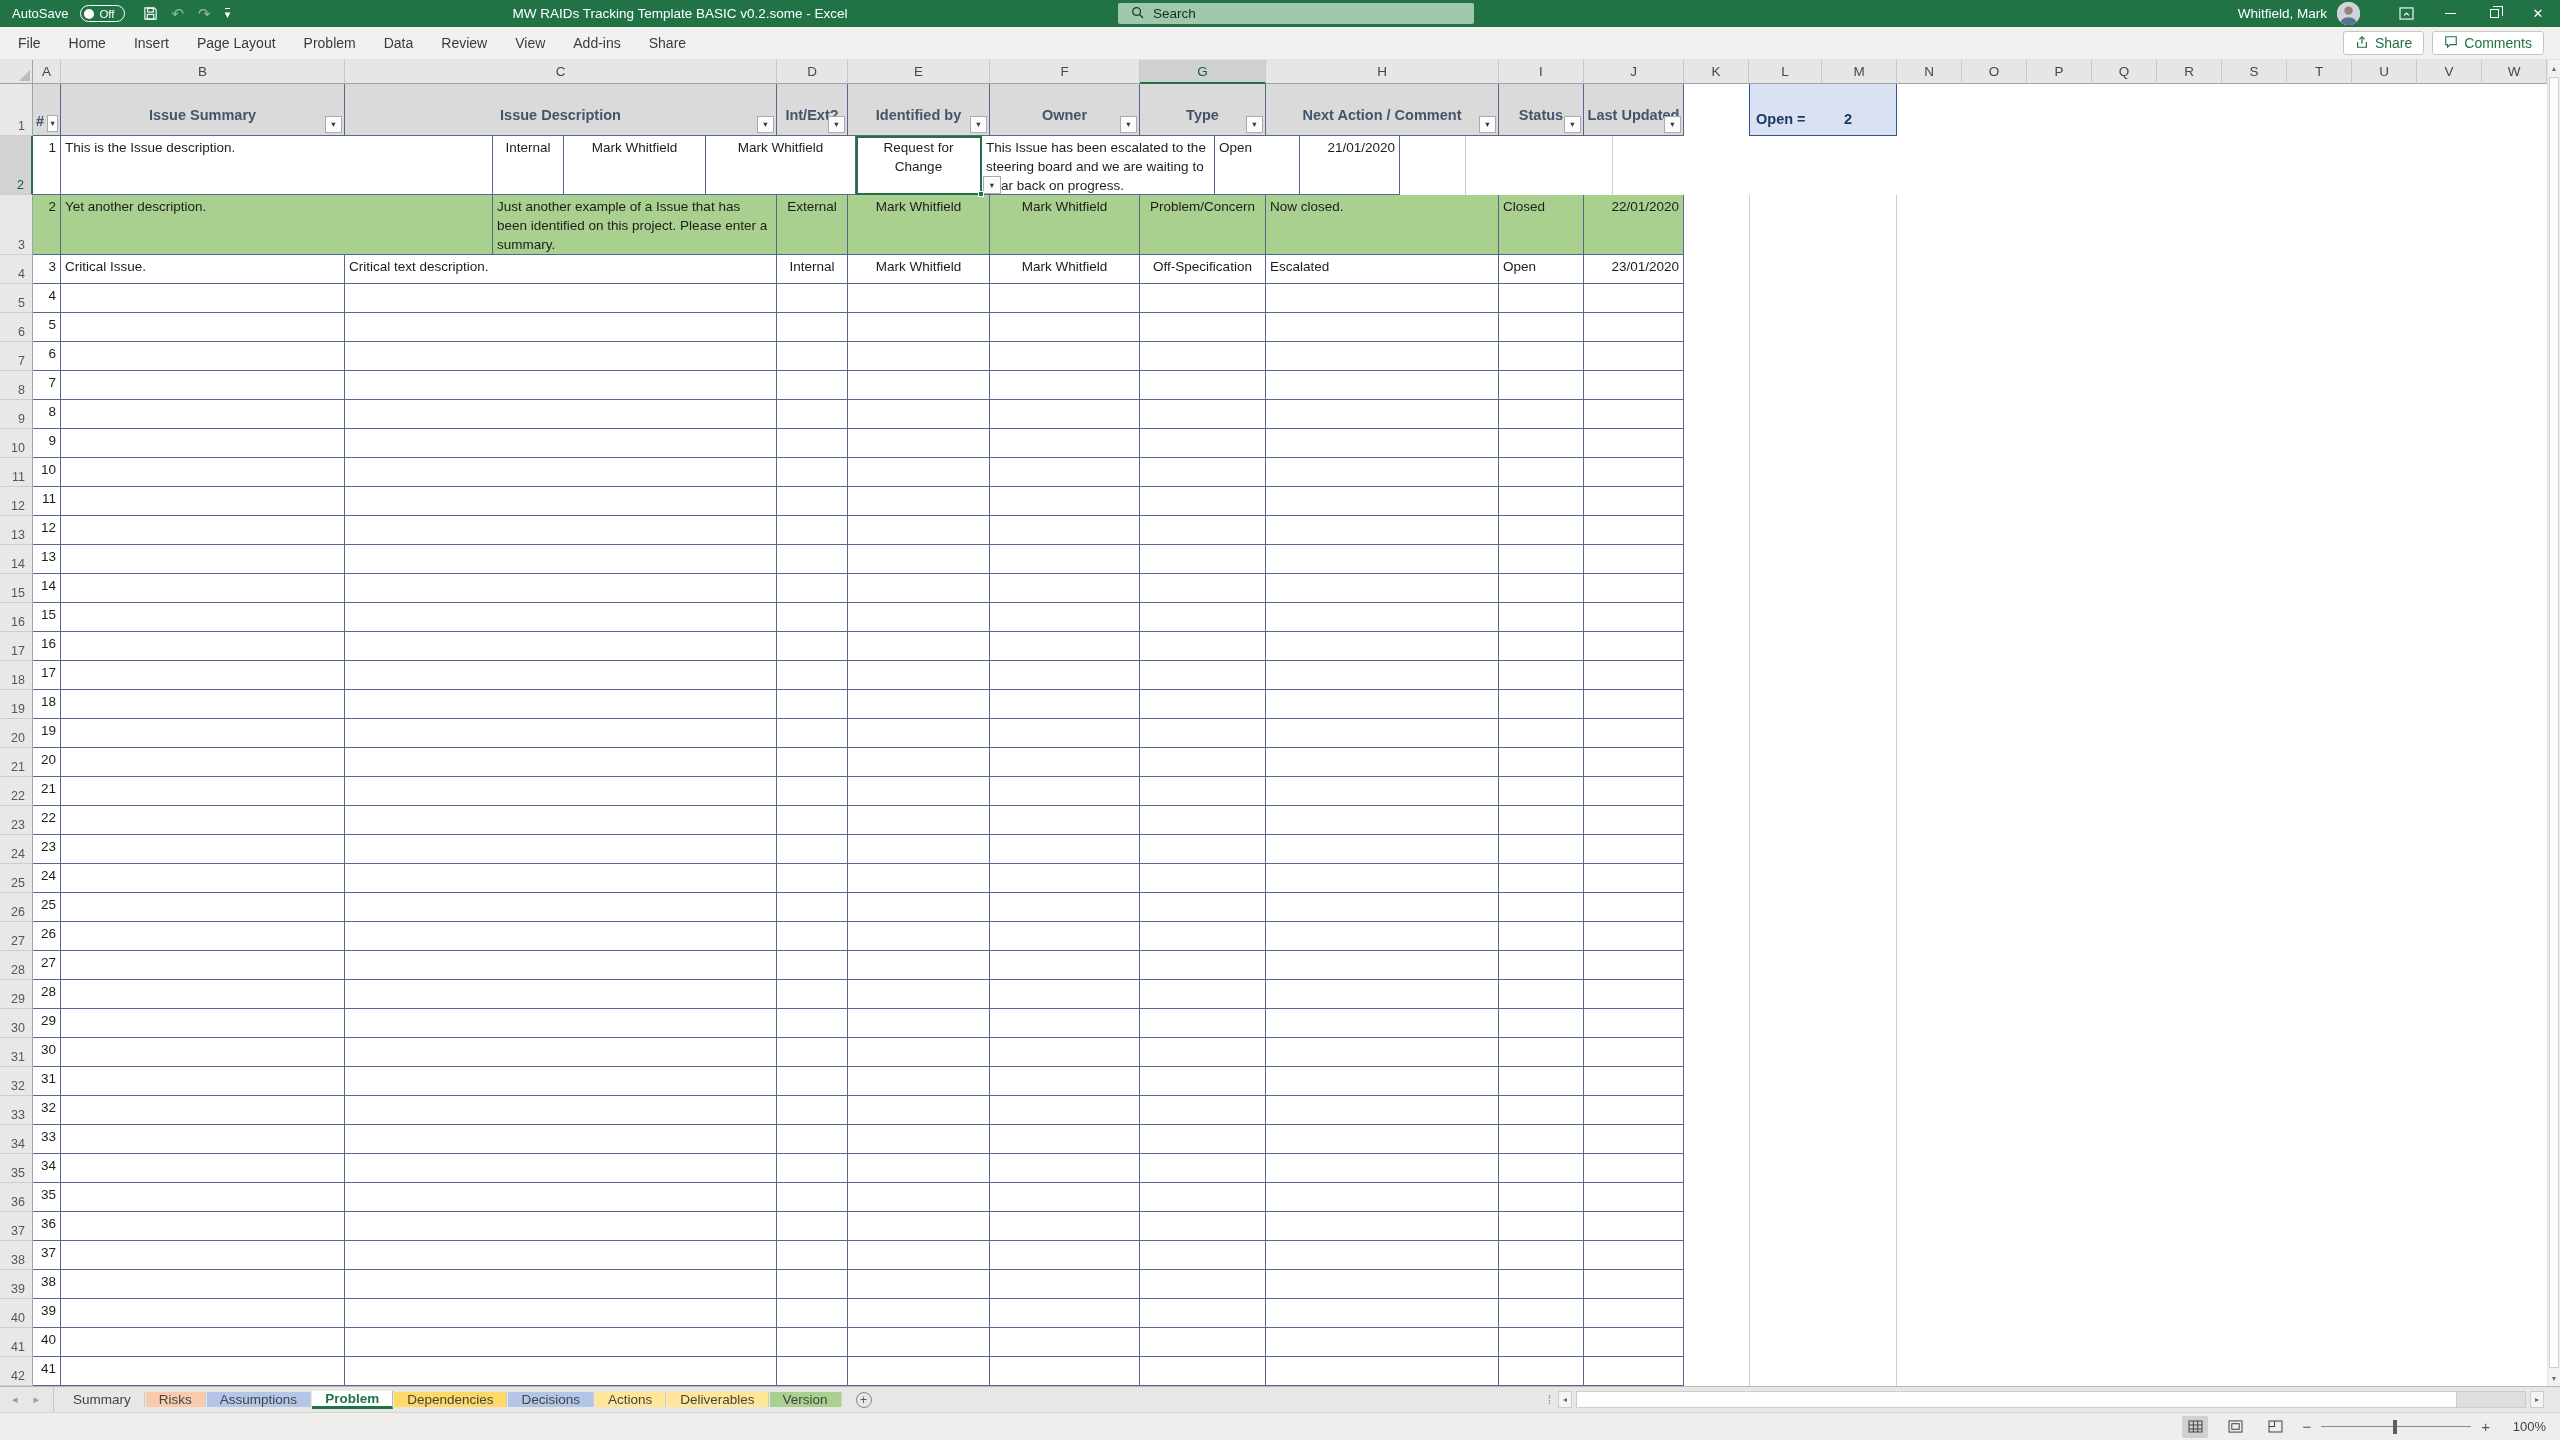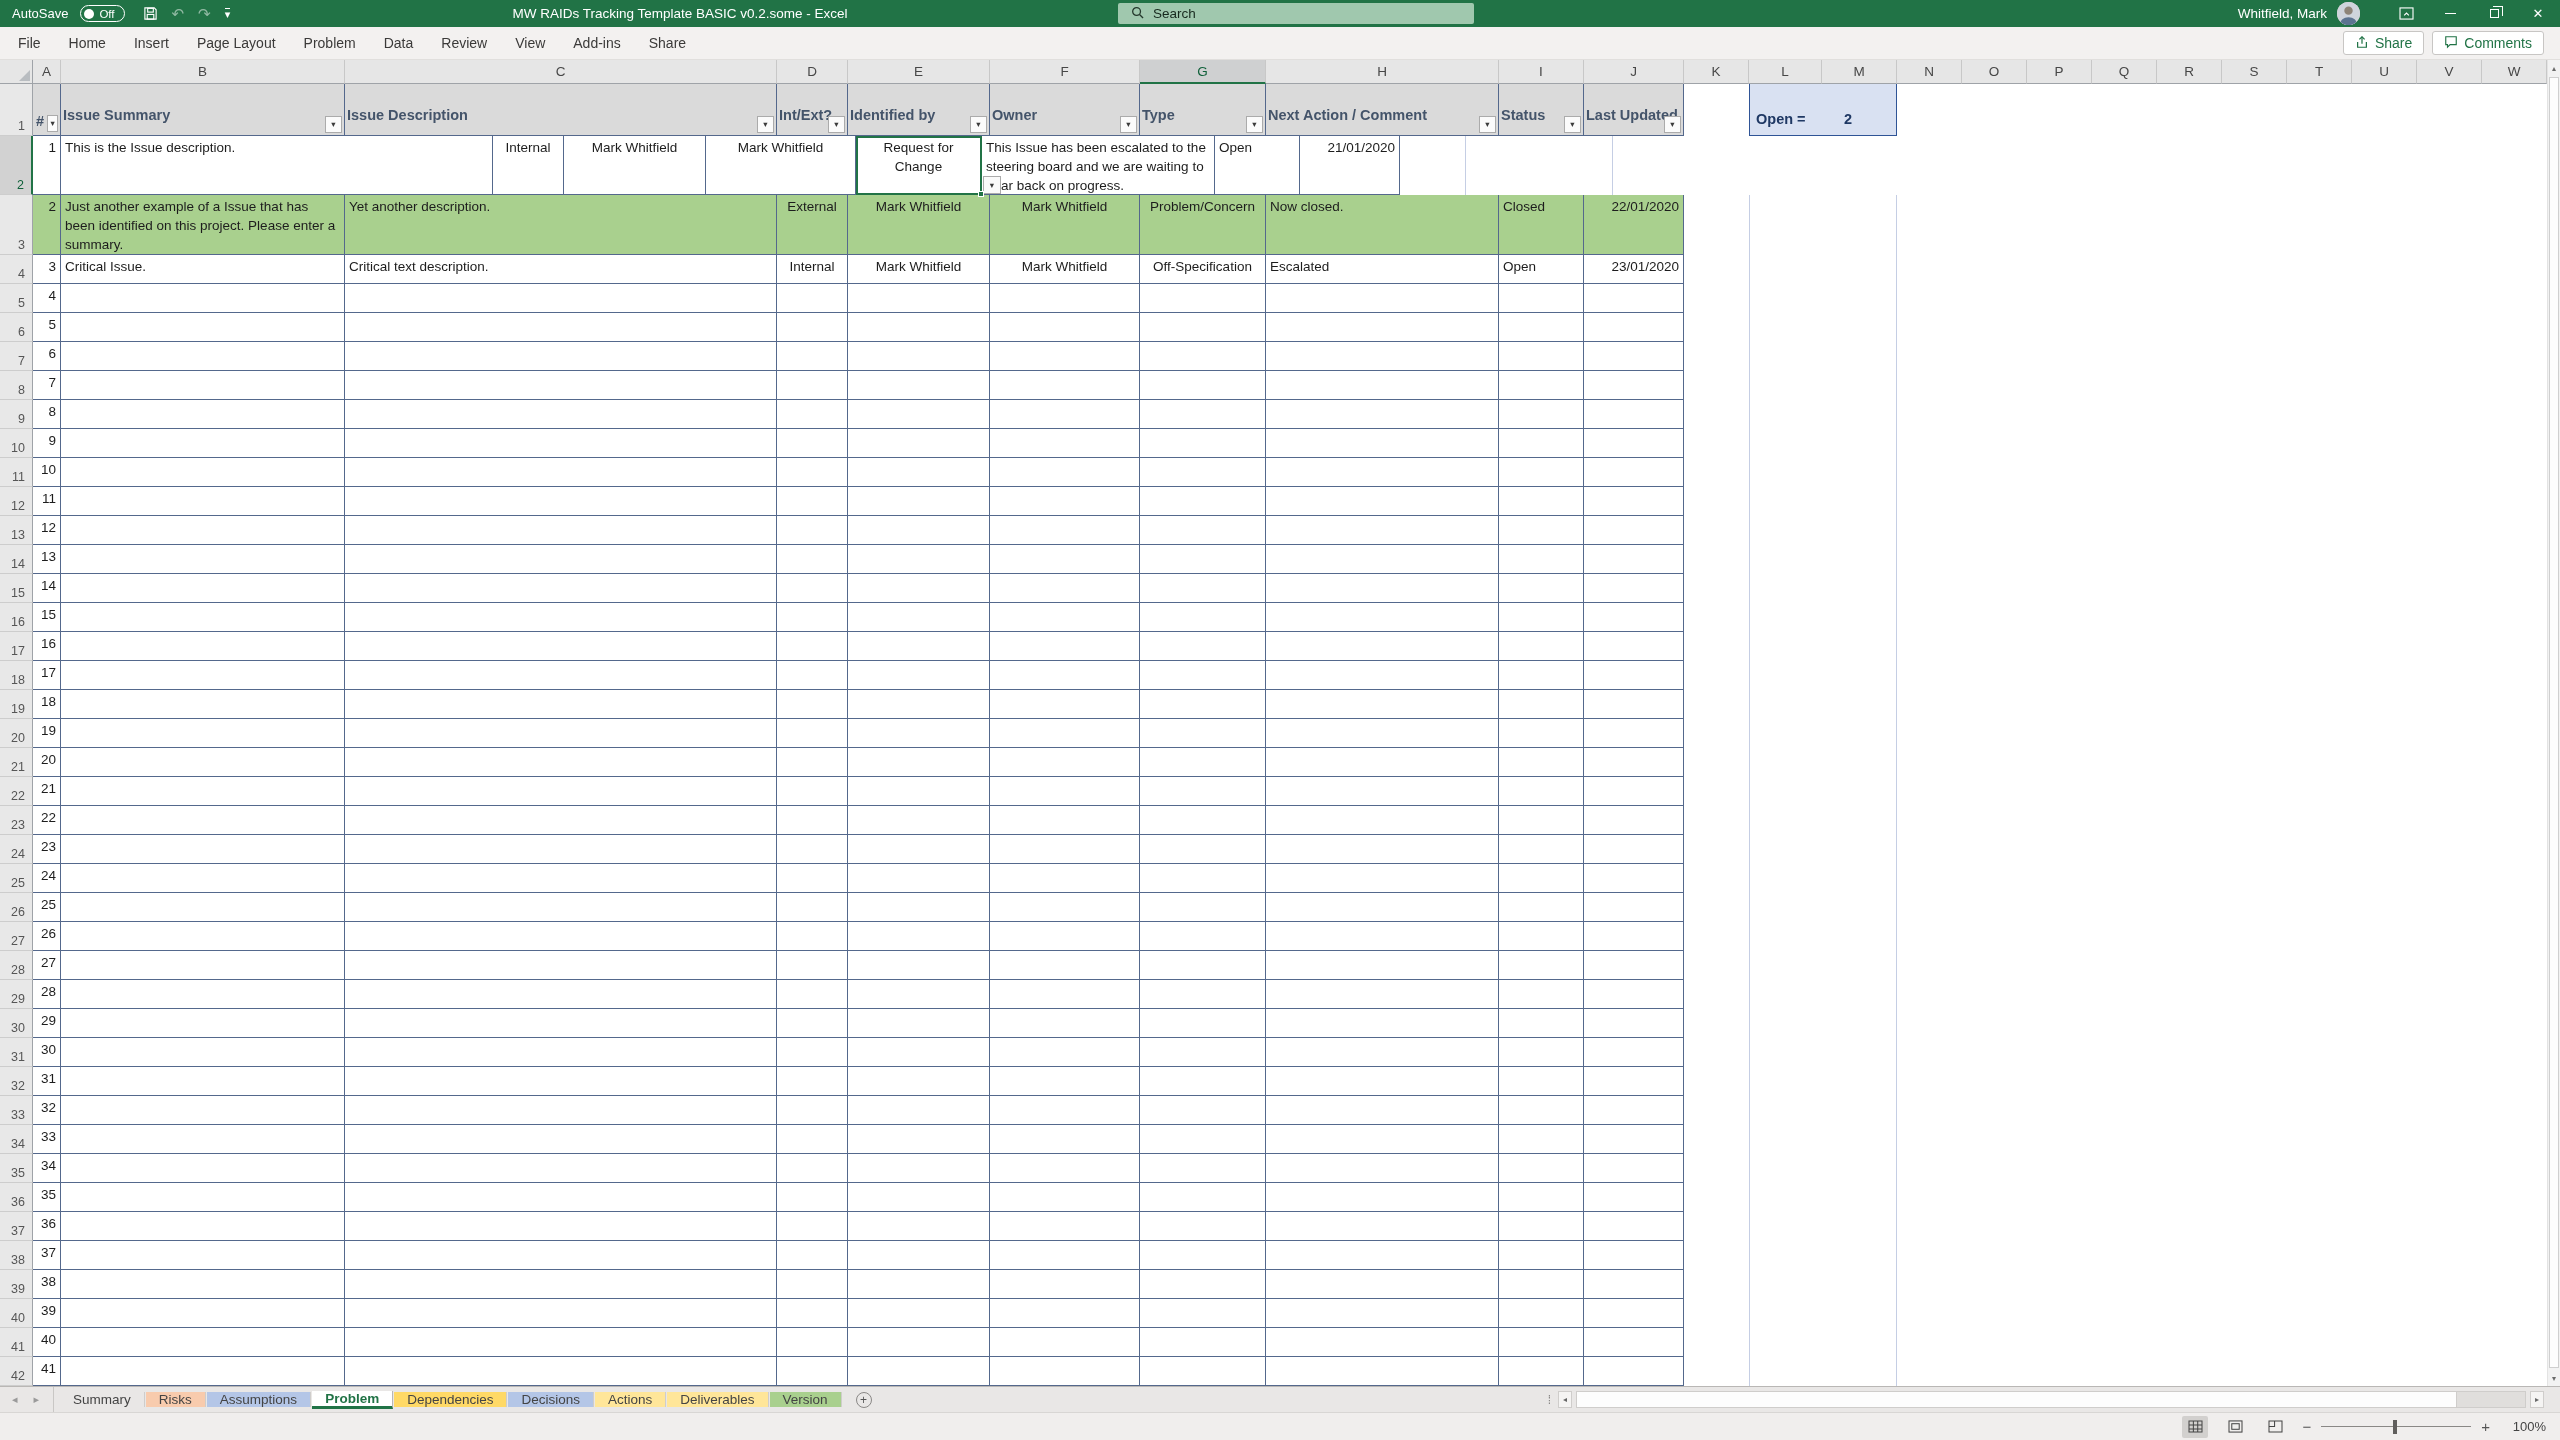--- a/index.html
+++ b/index.html
@@ -37,21 +37,21 @@
   .sheet { position:absolute; top:60px; left:0; width:2547px; height:1326px; background:#fff; overflow:hidden; }
   .g-row { display:flex; }
   .corner { background:#E6E6E6; border-right:1px solid #9FA3A8; border-bottom:1px solid #9FA3A8; position:relative; }
   .corner .tri { position:absolute; right:2px; bottom:2px; width:0; height:0; border-left:11px solid transparent; border-bottom:11px solid #B9BDC1; }
   .letter { background:#E6E6E6; border-right:1px solid #C8C8C8; border-bottom:1px solid #9FA3A8; display:flex; align-items:center; justify-content:center; font-size:13.5px; color:#474747; }
   .letter.sel { background:#CFD0D1; border-bottom:2px solid #217346; color:#10613A; }
   .gut { background:#E8E8E8; border-right:1px solid #9FA3A8; border-bottom:1px solid #CDCDCD; display:flex; align-items:flex-end; justify-content:flex-end; padding:0 7px 2px 0; font-size:12.5px; color:#565656; }
   .gut.sel { background:#D2D2D2; border-right:2px solid #217346; color:#10613A; }
   .cell { border-right:1px solid #54688C; border-bottom:1px solid #54688C; font-size:13.5px; color:#1d1d1d; padding:2px 4px; overflow:hidden; line-height:1.42; }
   .cell.first { border-left:none; }
-  .hd { background:#DADADA; font-weight:bold; color:#44546A; font-size:14.5px; display:flex; align-items:flex-end; justify-content:flex-start; padding:0 2px 9px 2px; position:relative; overflow:visible; }
+  .hd { background:#DADADA; font-weight:bold; color:#44546A; font-size:14.5px; display:flex; align-items:flex-end; justify-content:center; padding:0 2px 9px 2px; position:relative; overflow:visible; }
   .hd-a { justify-content:flex-start; gap:3px; padding-left:3px; padding-bottom:3px; }
   .filterbtn { width:17px; height:17px; background:#FBFBFB; border:1px solid #ABABAB; color:#3a3a3a; font-size:8.5px; display:flex; align-items:center; justify-content:center; }
   .filterbtn.abs { position:absolute; right:2px; bottom:2px; }
   .green { background:#A9D08E; }
   .ar { text-align:right; } .ac { text-align:center; } .al { text-align:left; }
   .plain { border:none; background:transparent; }
   .lmL { border-left:1px solid #C5CEE4; } .lmR { border-right:1px solid #C5CEE4; }
   .openL { background:#D9E1F2; border-left:1px solid #2F5496; border-bottom:1px solid #2F5496; color:#1F3864; font-weight:bold; display:flex; align-items:flex-end; padding:0 0 8px 6px; font-size:14.5px; }
   .openR { background:#D9E1F2; border-right:1px solid #2F5496; border-bottom:1px solid #2F5496; color:#1F3864; font-weight:bold; display:flex; align-items:flex-end; padding:0 0 8px 22px; font-size:14.5px; }
   .sel-cell { outline:2px solid #217346; outline-offset:-2px; position:relative; overflow:visible; }
@@ -291,22 +291,22 @@
       <div class="plain" style="width: 65px;"></div>
       <div class="plain" style="width: 65px;"></div>
       <div class="plain" style="width: 65px;"></div>
       <div class="plain" style="width: 65px;"></div>
       <div class="plain" style="width: 65px;"></div>
       <div class="plain" style="width: 65px;"></div>
     </div>
     <div class="g-row" style="height: 60px;">
       <div class="gut" style="width: 33px;">3</div>
       <div class="cell ar first green" style="width: 28px;">2</div>
+      <div class="cell al green" style="width: 432px;">Yet another description.</div>
       <div class="cell al green" style="width: 284px;">Just another example of a Issue that has been identified on this project. Please enter a summary.</div>
-      <div class="cell al green" style="width: 432px;">Yet another description.</div>
       <div class="cell ac green" style="width: 71px;">External</div>
       <div class="cell ac green" style="width: 142px;">Mark Whitfield</div>
       <div class="cell ac green" style="width: 150px;">Mark Whitfield</div>
       <div class="cell ac green" style="width: 126px;">Problem/Concern</div>
       <div class="cell al green" style="width: 233px;">Now closed.</div>
       <div class="cell al green" style="width: 85px;">Closed</div>
       <div class="cell ar green" style="width: 100px;">22/01/2020</div>
       <div class="plain" style="width: 65px;"></div>
       <div class="plain lmL" style="width: 73px;"></div>
       <div class="plain lmR" style="width: 75px;"></div>

